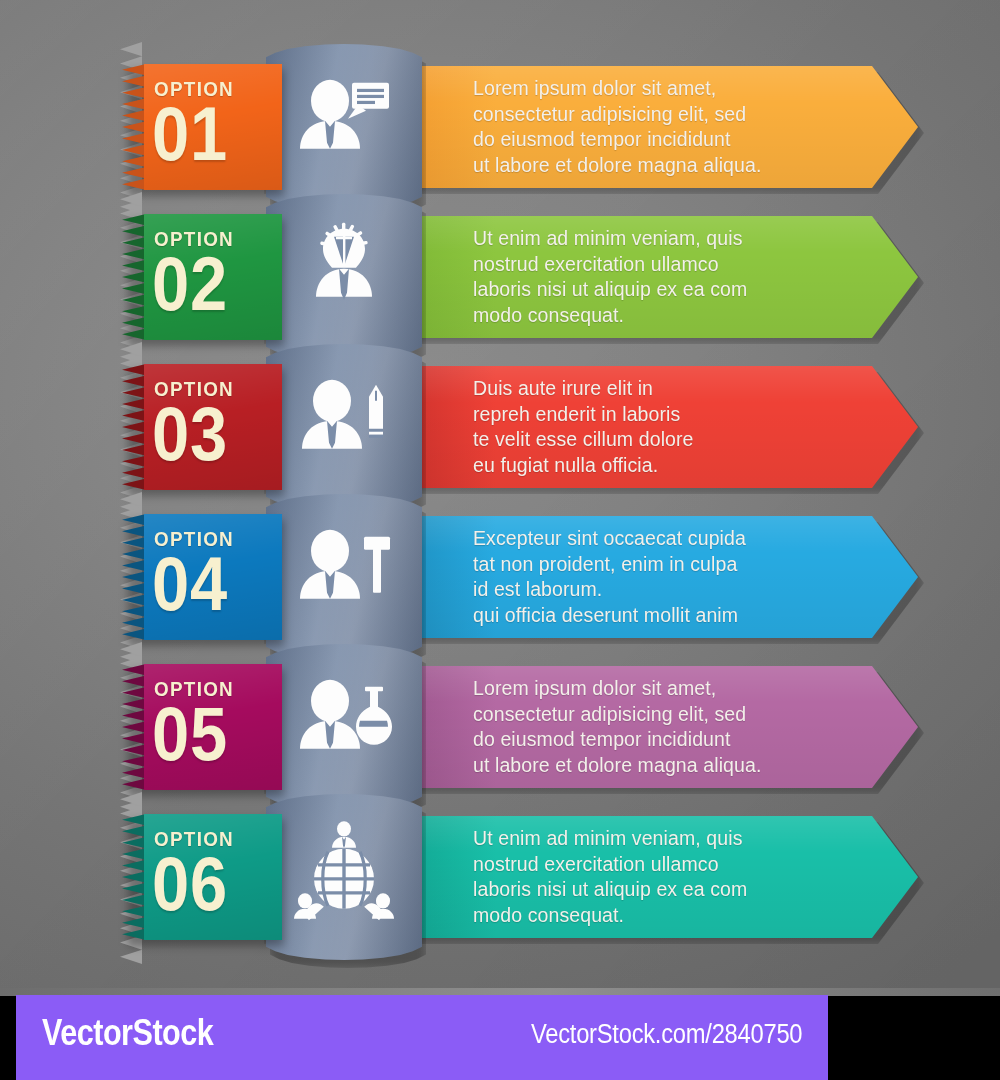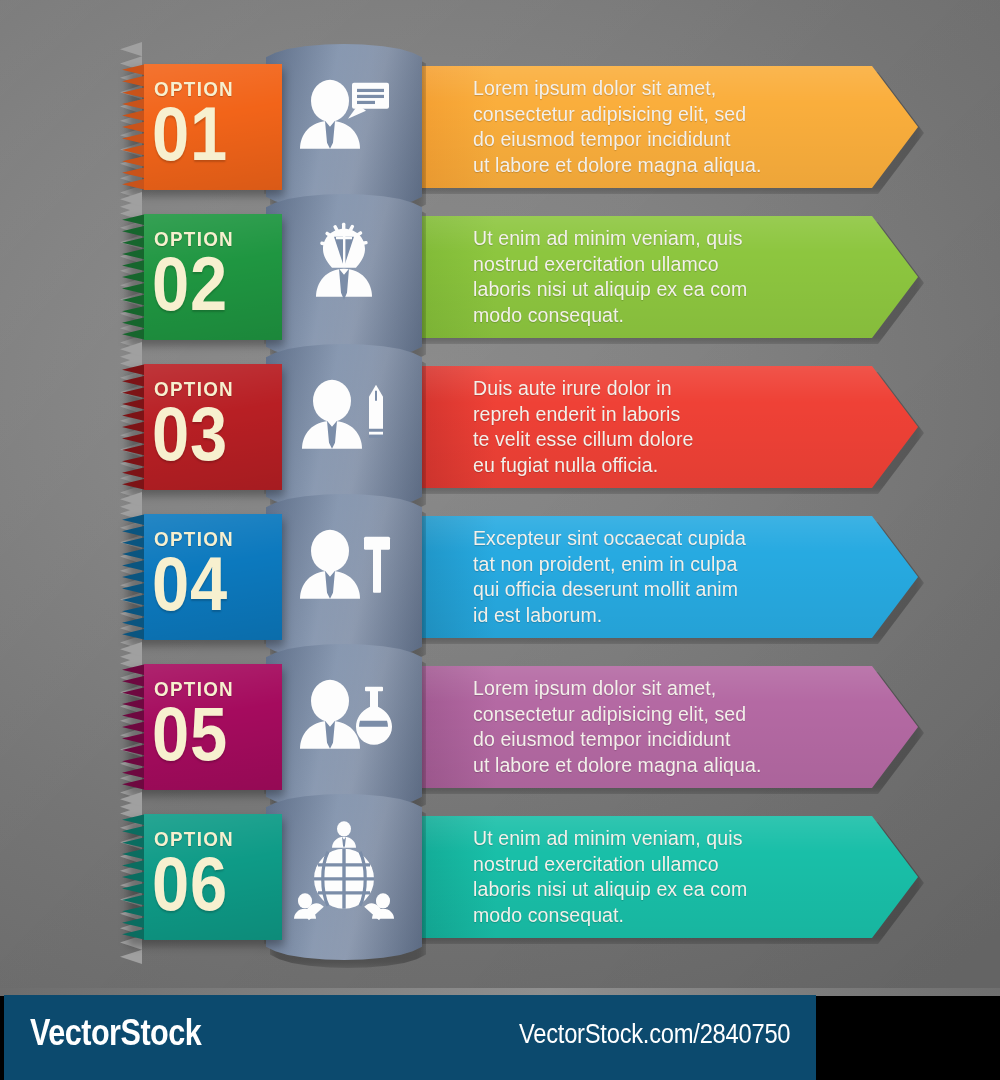--- a/index.html
+++ b/index.html
@@ -168,23 +168,23 @@
     font-weight:bold;
     line-height:76px;
     letter-spacing:1px;
     transform:scaleX(.88);
     transform-origin:left center;
     text-shadow:0 2px 2px rgba(0,0,0,.18);
   }
   
   #footer{
     position:absolute;
-    left:4px; top:995px;
+    left:16px; top:995px;
     width:812px; height:85px;
-    background:#0c4a6e;
+    background:#8b5cf6;
   }
   #footer .brand{
     position:absolute;
     left:26px; top:17px;
     color:#fff;
     font-size:36px;
     font-weight:bold;
     letter-spacing:-.6px;
     transform:scaleX(.85);
     transform-origin:left center;
@@ -270,21 +270,21 @@
           <div class="opt-num">02</div>
         </div>
       </div>
       <div class="row" style="top: 352px;">
         <div class="spine-zig" style="clip-path: polygon(100% 0%, 0% 4.17%, 100% 8.33%, 0% 12.5%, 100% 16.67%, 0% 20.83%, 100% 25%, 0% 29.17%, 100% 33.33%, 0% 37.5%, 100% 41.67%, 0% 45.83%, 100% 50%, 0% 54.17%, 100% 58.33%, 0% 62.5%, 100% 66.67%, 0% 70.83%, 100% 75%, 0% 79.17%, 100% 83.33%, 0% 87.5%, 100% 91.67%, 0% 95.83%, 100% 100%);"></div>
         <div class="arrow-shadow"></div>
         <div class="arrow" style="background: linear-gradient(90deg, rgb(158, 27, 32) 0%, rgb(239, 65, 54) 36%, rgb(239, 65, 54) 100%);">
           <div class="gloss"></div>
         </div>
         <div class="body-text">
-          <div>Duis aute irure dolor in</div>
+          <div>Duis aute irure elit in</div>
           <div>repreh enderit in laboris</div>
           <div>te velit esse cillum dolore</div>
           <div>eu fugiat nulla officia.</div>
         </div>
         <div class="iconpanel-shadow"></div>
         <div class="iconpanel">
           <div class="sheen"></div>
           <svg viewBox="0 0 104 104">
             <use href="#ic-person-pencil-design-icon"></use>
           </svg>
@@ -301,22 +301,22 @@
       </div>
       <div class="row" style="top: 502px;">
         <div class="spine-zig" style="clip-path: polygon(100% 0%, 0% 4.17%, 100% 8.33%, 0% 12.5%, 100% 16.67%, 0% 20.83%, 100% 25%, 0% 29.17%, 100% 33.33%, 0% 37.5%, 100% 41.67%, 0% 45.83%, 100% 50%, 0% 54.17%, 100% 58.33%, 0% 62.5%, 100% 66.67%, 0% 70.83%, 100% 75%, 0% 79.17%, 100% 83.33%, 0% 87.5%, 100% 91.67%, 0% 95.83%, 100% 100%);"></div>
         <div class="arrow-shadow"></div>
         <div class="arrow" style="background: linear-gradient(90deg, rgb(16, 105, 143) 0%, rgb(39, 170, 225) 36%, rgb(39, 170, 225) 100%);">
           <div class="gloss"></div>
         </div>
         <div class="body-text">
           <div>Excepteur sint occaecat cupida</div>
           <div>tat non proident, enim in culpa</div>
+          <div>id est laborum.</div>
           <div>qui officia deserunt mollit anim</div>
-          <div>id est laborum.</div>
         </div>
         <div class="iconpanel-shadow"></div>
         <div class="iconpanel">
           <div class="sheen"></div>
           <svg viewBox="0 0 104 104">
             <use href="#ic-person-hammer-build-icon"></use>
           </svg>
         </div>
         <div class="ribbon-shadow"></div>
         <div class="ribbon">

